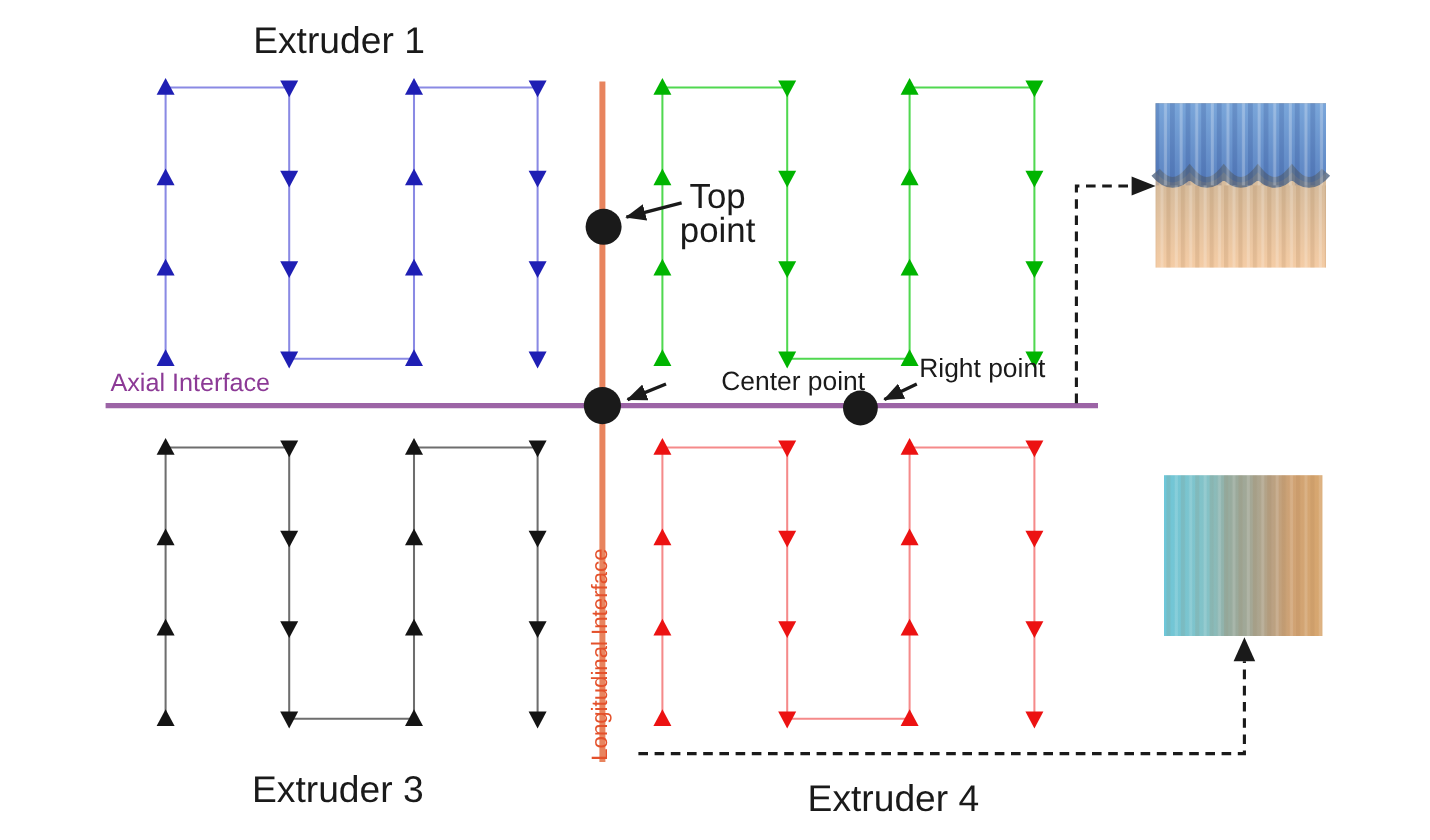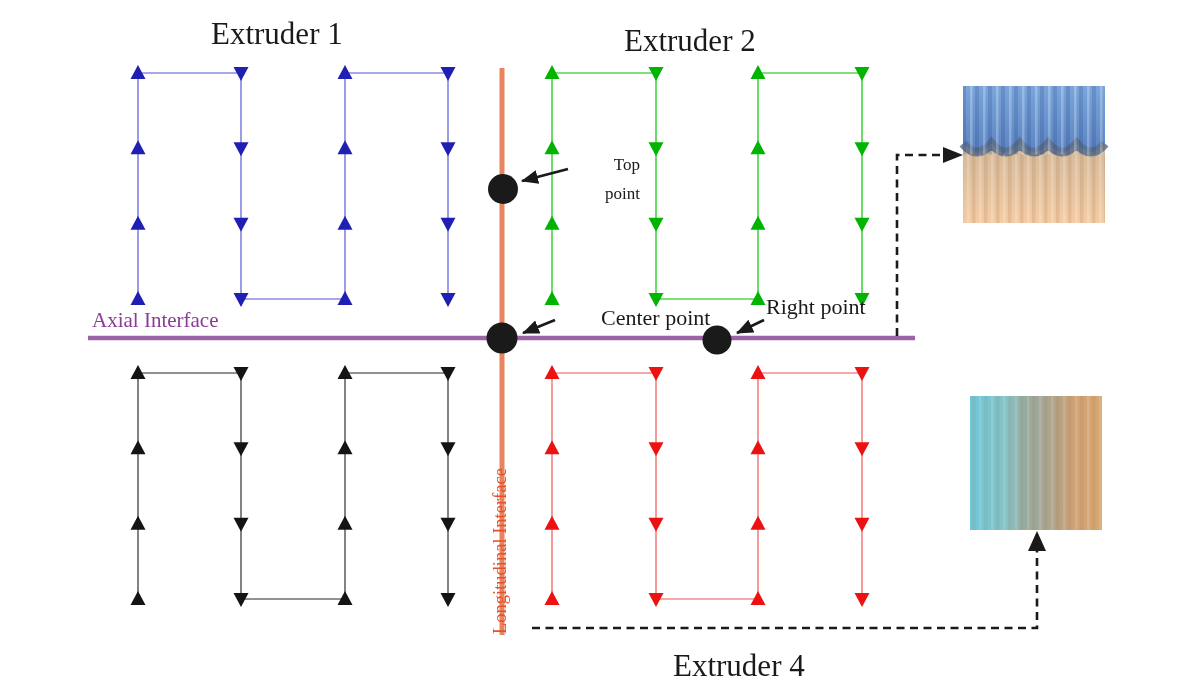--- a/index.html
+++ b/index.html
@@ -1,30 +1,30 @@
 <!DOCTYPE html>
 <html style="--background: #ffffff; --title-text: #1a1a1a; --annotation: #1a1a1a; --blue-line: #8a8ae4; --blue-arrow: #1f1fb4; --green-line: #50d850; --green-arrow: #00b400; --gray-line: #6e6e6e; --gray-arrow: #141414; --red-line: #f58a8a; --red-arrow: #ec1212; --axial-line: #9c64a6; --axial-text: #8c3a96; --longitudinal-line: #e8845e; --longitudinal-text: #e4512b; --inset1-blue-top: #7aa6da; --inset1-blue-bottom: #5c84c2; --inset1-wave-band: #5a6f8a; --inset1-tan-top: #b9ab93; --inset1-tan-bottom: #f4cca5; --inset2-cyan: #6ec7d9; --inset2-teal: #85c2c6; --inset2-gray-green: #98ab9e; --inset2-gray: #a4a795; --inset2-tan-gray: #b9a183; --inset2-tan: #cfa274; --inset2-orange: #d8a76f;"><head>
 <meta charset="utf-8">
 <style>
   html,body{margin:0;padding:0;background:#ffffff;}
   .canvas{
     position:relative;width:1192px;height:700px;background:#ffffff;overflow:hidden;
-    font-family:Liberation Serif, serif;
+    font-family:Liberation Sans, sans-serif;
   }
   #diagram{position:absolute;left:0;top:0;width:1192px;height:700px;}
   .label{position:absolute;white-space:nowrap;}
   .extruder-title{font-size:31px;color:#1a1a1a;}
   .axial-label{font-size:21px;color:var(--axial-text,#8c3a96);left:92px;top:308px;}
   .long-label{
     font-size:18.5px;color:var(--longitudinal-text,#e4512b);
     left:511px;top:612px;line-height:22px;
     transform:rotate(-90deg);transform-origin:left bottom;
   }
   .pt-label{font-size:22px;color:#1a1a1a;}
-  .pt-label-top{left:556px;top:150px;width:84px;text-align:right;line-height:29px;font-size:17px;}
+  .pt-label-top{left:556px;top:150px;width:84px;text-align:center;line-height:29px;font-size:29px;}
   .pt-label-center{left:557px;top:305px;margin-left:44px;}
   .pt-label-right{left:766px;top:294px;}
 </style>
 </head>
 <body>
 
 <div class="canvas">
   <svg id="diagram" viewBox="0 0 1192 700">
       <defs>
         <marker id="ah" markerUnits="userSpaceOnUse" markerWidth="18" markerHeight="14" refX="16" refY="7" orient="auto">
@@ -155,21 +155,21 @@
       </g>
       <circle cx="503" cy="189" r="15" fill="#1a1a1a"></circle>
       <circle cx="502" cy="338" r="15.5" fill="#1a1a1a"></circle>
       <circle cx="717" cy="340" r="14.5" fill="#1a1a1a"></circle>
       <line x1="568" y1="169" x2="522" y2="181" stroke="#1a1a1a" stroke-width="2.8" marker-end="url(#ah)"></line>
       <line x1="555" y1="320" x2="523" y2="333" stroke="#1a1a1a" stroke-width="2.8" marker-end="url(#ah)"></line>
       <line x1="764" y1="320" x2="737" y2="333" stroke="#1a1a1a" stroke-width="2.8" marker-end="url(#ah)"></line>
     </svg>
 
   <div class="label extruder-title" style="left:211px;top:16px">Extruder 1</div>
-  <div class="label extruder-title" style="left:624px;top:23px">Extruder 2</div>
+  <div class="label extruder-title" style="left:210px;top:640px">Extruder 3</div>
   <div class="label extruder-title" style="left:673px;top:648px">Extruder 4</div>
 
   <div class="label axial-label">Axial Interface</div>
   <div class="label long-label">Longitudinal Interface</div>
 
   <div class="label pt-label pt-label-top">
     <div>Top</div>
     <div>point</div>
   </div>
   <div class="label pt-label pt-label-center">Center point</div>

